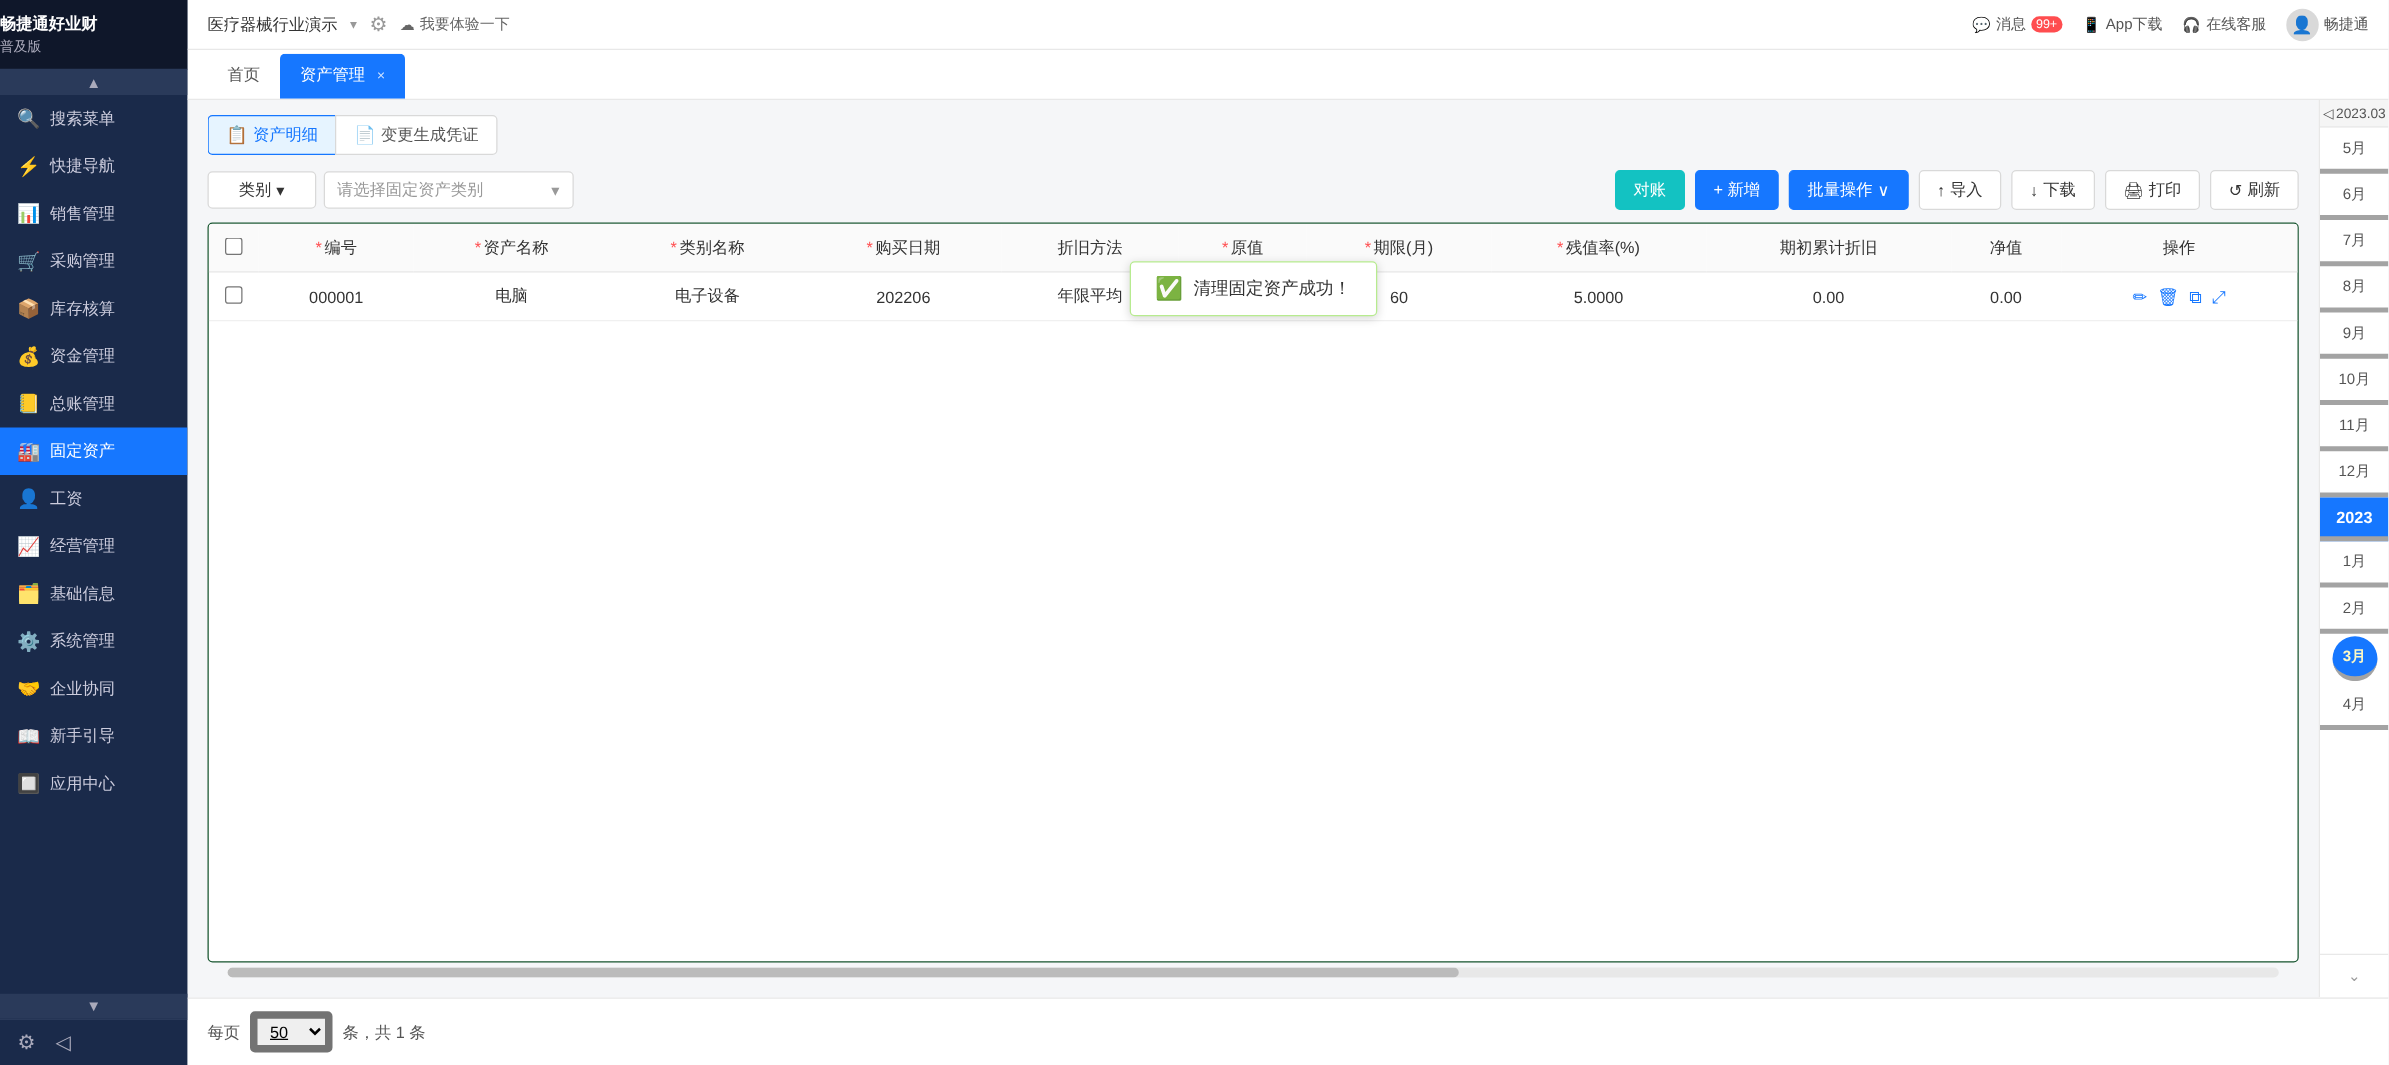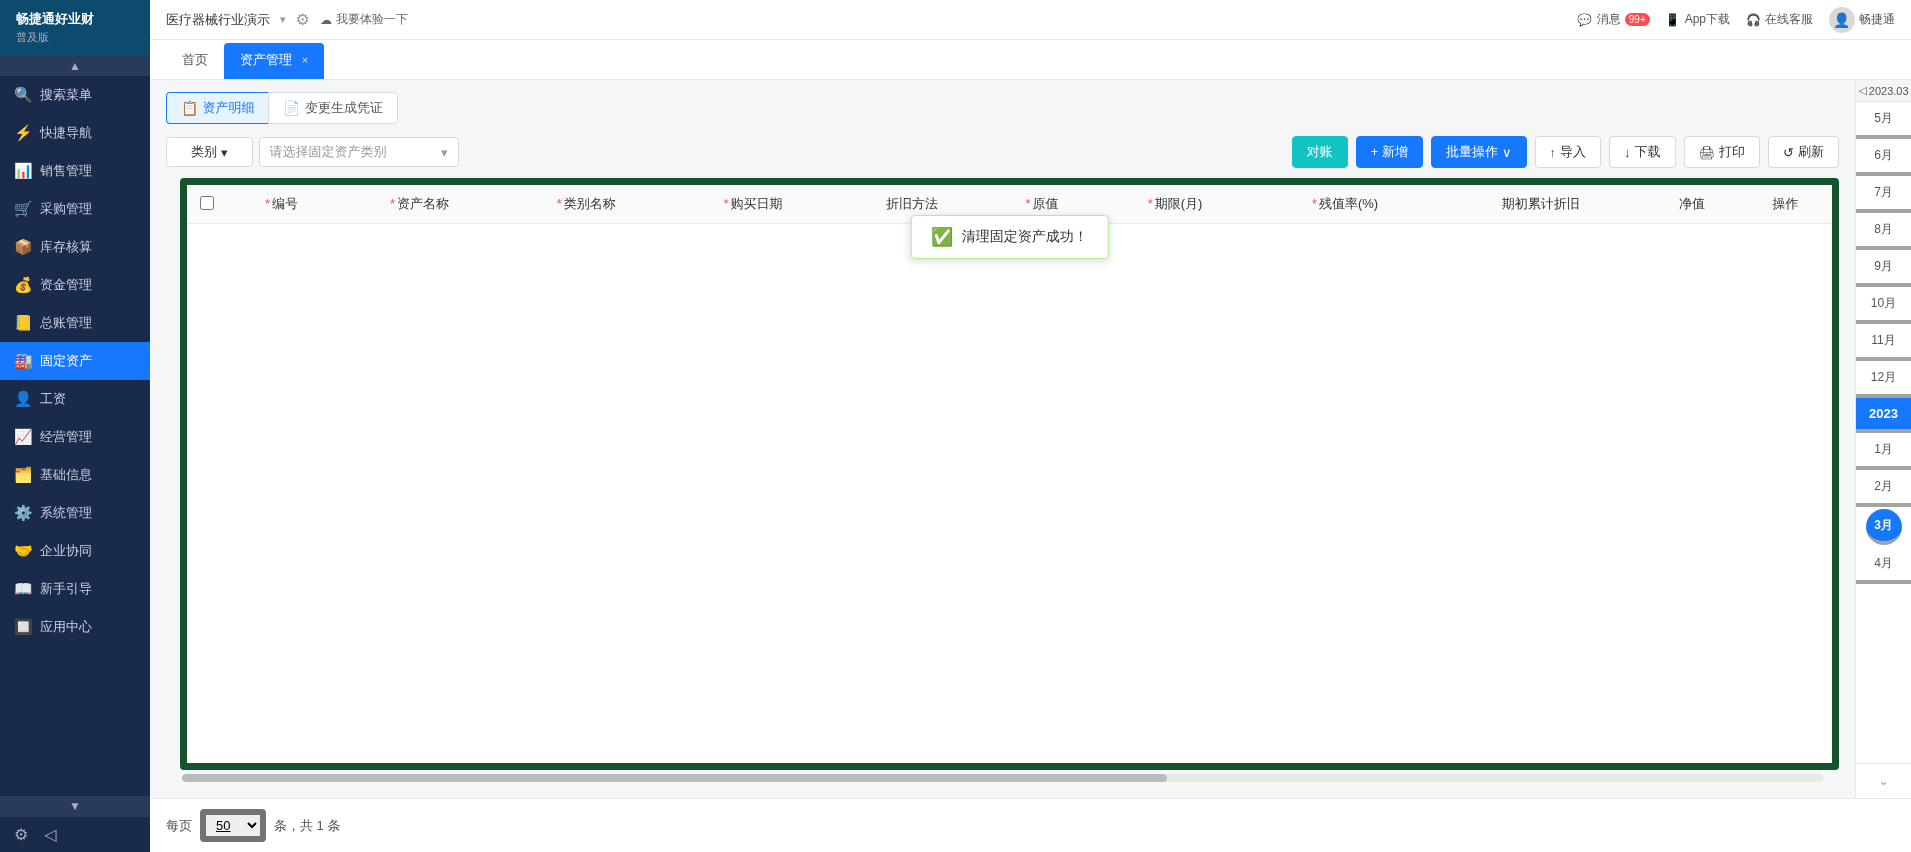--- a/index.html
+++ b/index.html
@@ -8,22 +8,22 @@
     
     .sidebar {
       width: 150px;
       background: #1a2a4a;
       display: flex;
       flex-direction: column;
       height: 100%;
       flex-shrink: 0;
     }
     .sidebar-logo {
-      padding: 10px 16px;
-      background: #0c4a6e;
+      padding: 10px 0;
+      background: #0f172a;
       border-bottom: 1px solid #2a3a5a;
       display: flex;
       flex-direction: column;
     }
     .sidebar-logo-title {
       color: #fff;
       font-size: 13px;
       font-weight: bold;
     }
     .sidebar-logo-sub {
@@ -295,26 +295,25 @@
       min-width: 200px;
       cursor: pointer;
       display: flex;
       align-items: center;
       justify-content: space-between;
     }
 
     
     .table-container {
       background: #fff;
-      border: 7px solid #14532d;
+      border: 1px solid #14532d;
       border-radius: 4px;
       flex: 1;
       overflow: auto;
       position: relative;
-      margin-left: 14px;
     }
     table {
       width: 100%;
       border-collapse: collapse;
       min-width: 900px;
     }
     thead tr {
       background: #fafafa;
     }
     th {
@@ -661,20 +660,43 @@
               <th><span>折旧方法</span></th>
               <th><span class="required">*</span><span>原值</span></th>
               <th><span class="required">*</span><span>期限(月)</span></th>
               <th><span class="required">*</span><span>残值率(%)</span></th>
               <th><span>期初累计折旧</span></th>
               <th><span>净值</span></th>
               <th><span>操作</span></th>
             </tr>
           </thead>
           <tbody>
+            <tr class="table-row">
+              <td class="checkbox-cell">
+                <input type="checkbox" class="checkbox" style="">
+              </td>
+              <td>000001</td>
+              <td>电脑</td>
+              <td>电子设备</td>
+              <td>202206</td>
+              <td>年限平均</td>
+              <td></td>
+              <td>60</td>
+              <td>5.0000</td>
+              <td>0.00</td>
+              <td>0.00</td>
+              <td>
+                <div class="action-icons">
+                  <span title="编辑">✏</span>
+                  <span title="删除">🗑</span>
+                  <span title="复制">⧉</span>
+                  <span title="更多">⤢</span>
+                </div>
+              </td>
+            </tr>
           </tbody>
         </table>
 
         <div class="success-toast">
           <span class="check-icon">✅</span>
           <span>清理固定资产成功！</span>
         </div>
       </div>
 
       <div class="scroll-bar-container">

